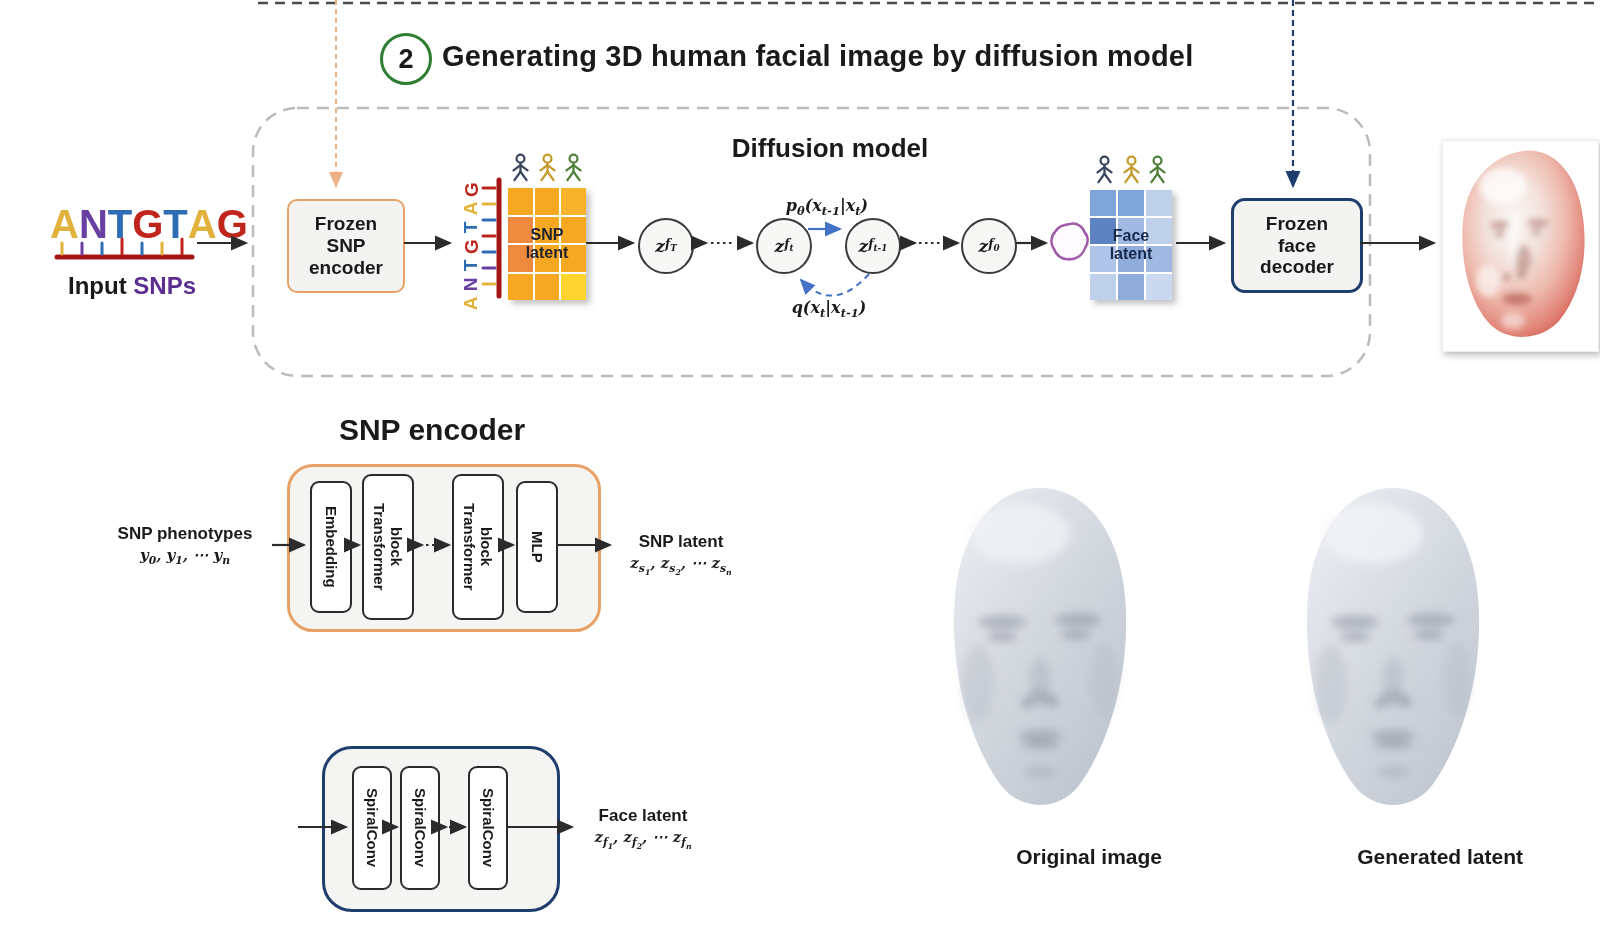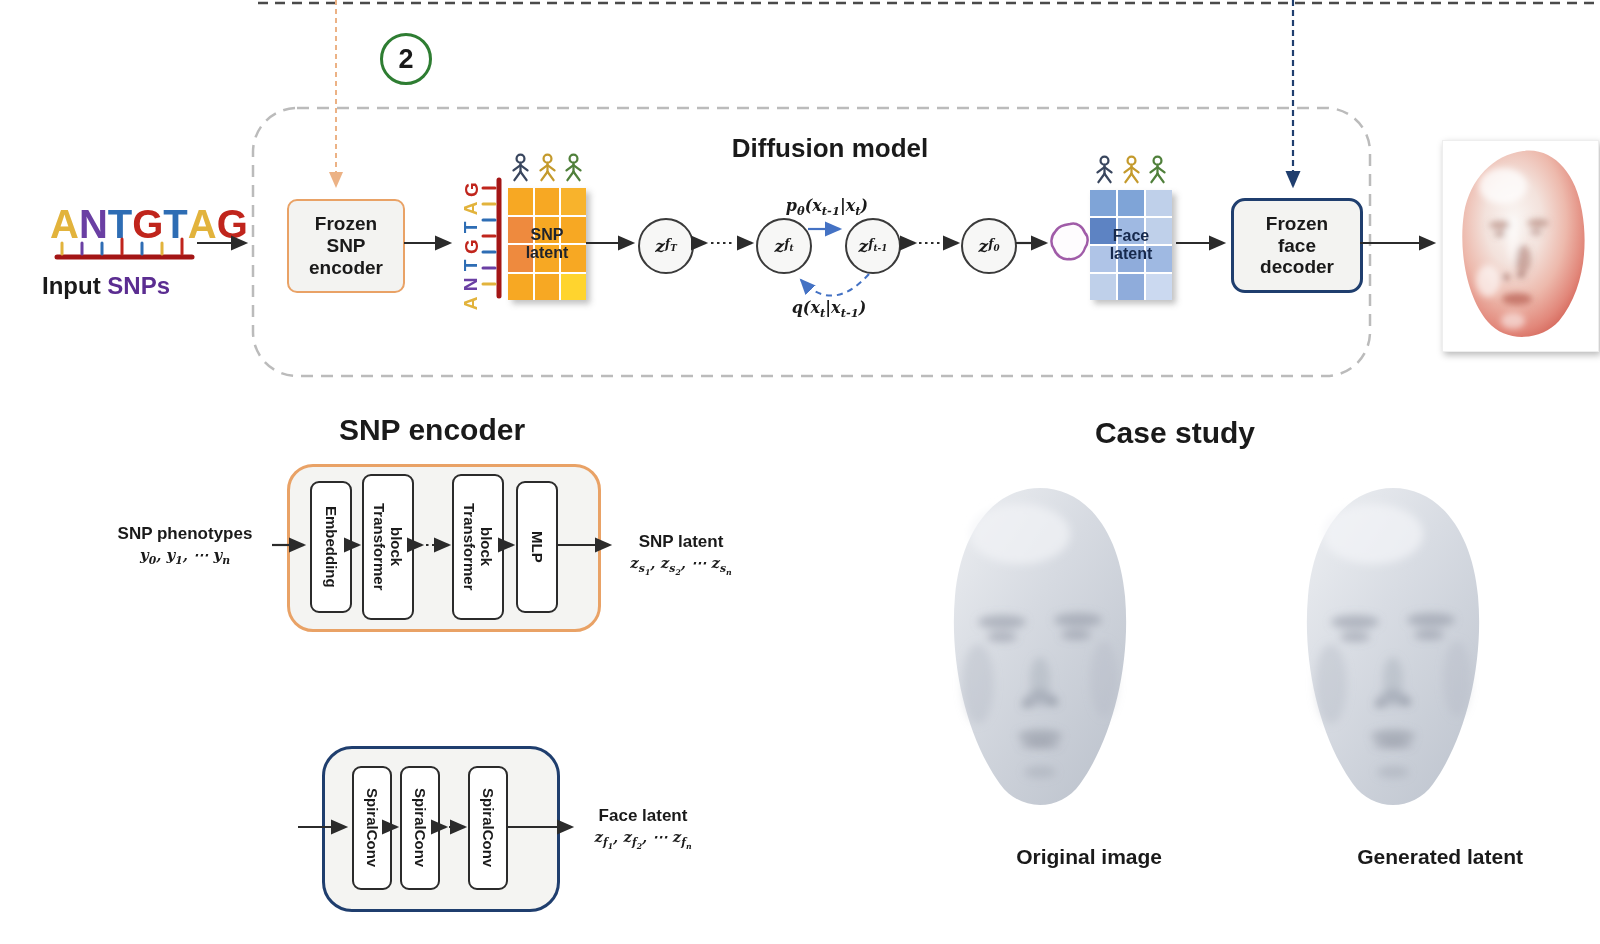--- a/index.html
+++ b/index.html
@@ -9,21 +9,21 @@
   .ctr{display:flex;align-items:center;justify-content:center;text-align:center;}
 
   
   #step-badge{left:380px;top:33px;width:46px;height:46px;border:3px solid var(--green);
               border-radius:50%;font-size:27px;font-weight:bold;background:#fff;}
   #main-title{left:442px;top:40px;width:840px;font-size:29px;font-weight:bold;letter-spacing:.2px;}
 
   
   #snp-letters{left:50px;top:204px;width:145px;height:44px;display:flex;justify-content:space-between;
                font-size:40px;font-weight:800;line-height:1;}
-  #input-caption{left:42px;top:272px;width:180px;font-size:24px;font-weight:bold;text-align:left;}
+  #input-caption{left:42px;top:272px;width:180px;font-size:24px;font-weight:bold;text-align:center;}
 
   
   .frozen-box{background:#F3F3F1;font-weight:bold;white-space:pre-line;line-height:1.15;}
   #frozen-snp{left:287px;top:199px;width:114px;height:90px;border:2.5px solid var(--orange);
               border-radius:10px;font-size:19px;}
   #frozen-face{left:1231px;top:198px;width:126px;height:89px;border:3px solid var(--navy);
                border-radius:14px;font-size:19px;}
 
   
   .latent-grid{display:grid;grid-template-columns:repeat(3,1fr);grid-auto-rows:1fr;gap:2px;
@@ -71,20 +71,21 @@
   .html-layer{z-index:2;}
 </style>
 </head>
 <body>
 
 <div id="stage">
 
   <div class="html-layer abs" style="left:0;top:0;width:100%;height:100%;">
 
     <div class="abs ctr" id="step-badge">2</div>
+    <div class="abs" id="main-title">Generating 3D human facial image by diffusion model</div>
 
     <div class="abs" id="snp-letters">
       <span style="color:#E2B33C">A</span>
       <span style="color:#6A3FA3">N</span>
       <span style="color:#2E6DB4">T</span>
       <span style="color:#C0251C">G</span>
       <span style="color:#2E6DB4">T</span>
       <span style="color:#E2B33C">A</span>
       <span style="color:#C0251C">G</span>
     </div>
@@ -284,21 +285,20 @@
         <span class="vtext">SpiralConv</span>
       </div>
     <div class="abs ctr inner-box" style="left:468px;top:766px;width:36px;height:120px;">
         <span class="vtext">SpiralConv</span>
       </div>
     <div class="abs io-label" style="left:578px;top:806px;width:130px;">
       <div class="l1">Face latent</div>
       <div class="l2">z<sub>f<sub>1</sub></sub>, z<sub>f<sub>2</sub></sub>, ⋯ z<sub>f<sub>n</sub></sub></div>
     </div>
 
-    <div class="abs sec-title" id="case-title">Case study</div>
 
     <svg class="abs" style="left:920px;top:470px;" width="240" height="368" viewBox="0 0 240 360">
       <defs>
         <linearGradient id="gg1" x1="0" y1="0" x2="0.8" y2="1">
           <stop offset="0%" stop-color="#EDEFF2"></stop>
             <stop offset="45%" stop-color="#D6DAE1"></stop>
             <stop offset="100%" stop-color="#BEC4CE"></stop>
         </linearGradient>
         <filter id="b4">
             <feGaussianBlur stdDeviation="4"></feGaussianBlur>

